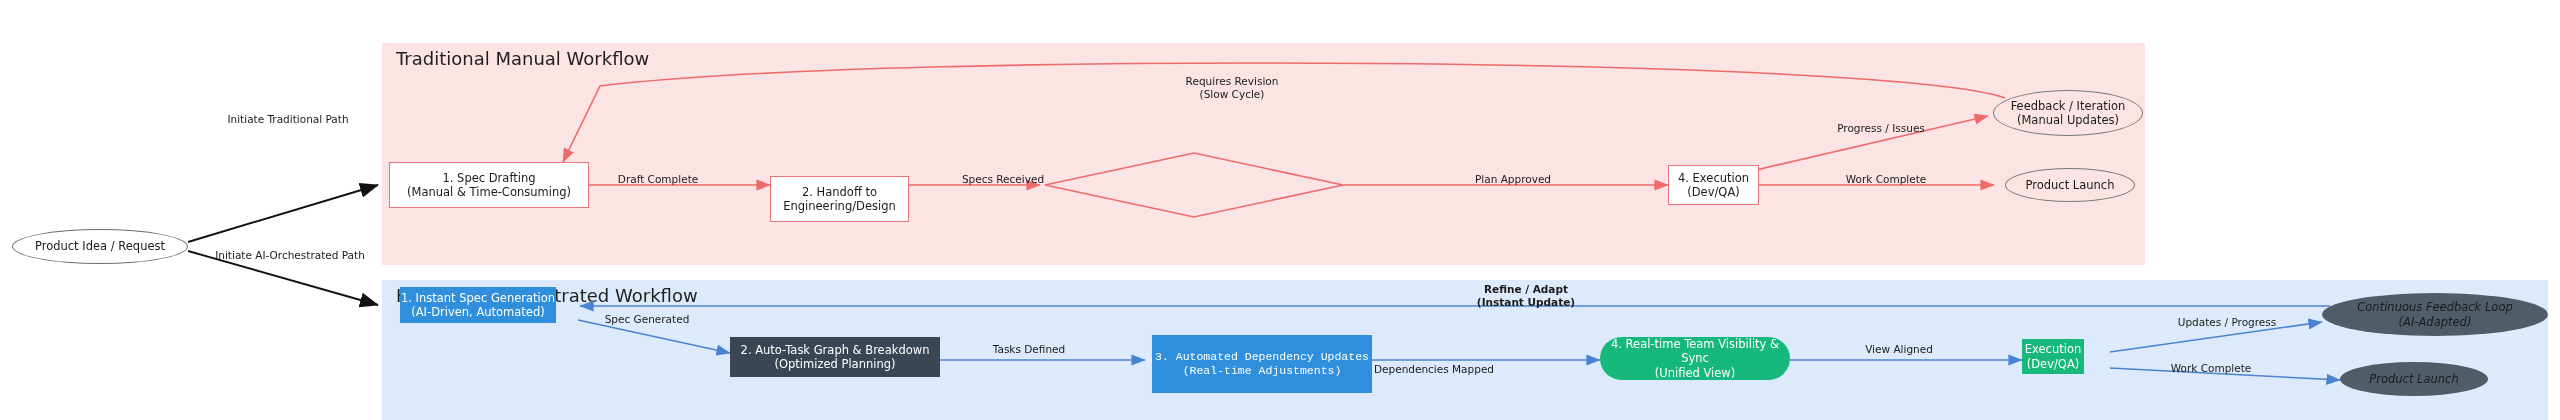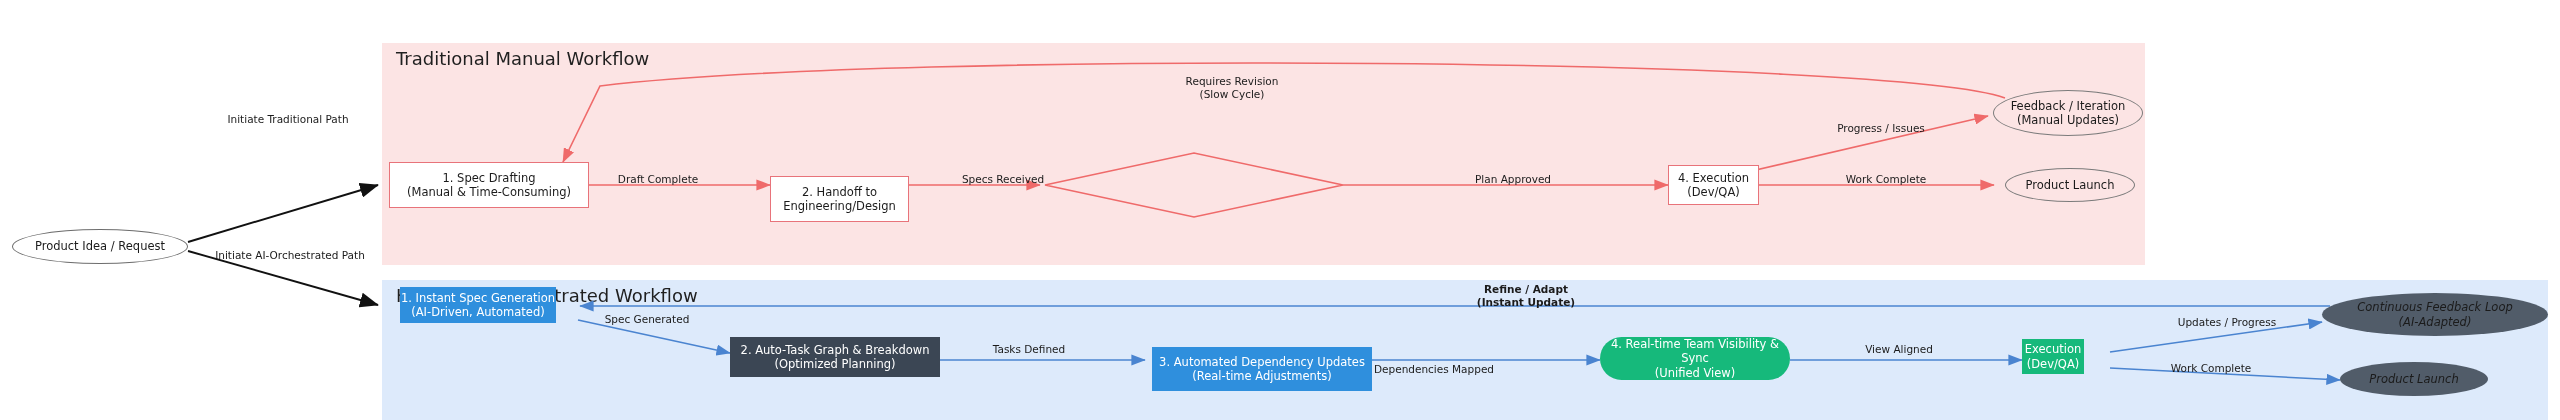--- a/index.html
+++ b/index.html
@@ -120,21 +120,21 @@
   <div class="node n-rect-trad" style="left:1668px;top:165px;width:91px;height:40px;">4. Execution
 (Dev/QA)</div>
   <div class="node n-ell-trad" style="left:1993px;top:90px;width:150px;height:46px;">Feedback / Iteration
 (Manual Updates)</div>
   <div class="node n-ell-trad" style="left:2005px;top:168px;width:130px;height:34px;">Product Launch</div>
 
   <div class="node n-blue" style="left:400px;top:287px;width:156px;height:36px;">1. Instant Spec Generation
 (AI-Driven, Automated)</div>
   <div class="node n-dark" style="left:730px;top:337px;width:210px;height:40px;">2. Auto-Task Graph &amp; Breakdown
 (Optimized Planning)</div>
-  <div class="node n-blue" style="left:1152px;top:347px;width:220px;height:44px;">3. Automated Dependency Updates
+  <div class="node n-blue" style="left:1152px;top:335px;width:220px;height:58px;font-family:Liberation Mono, monospace;">3. Automated Dependency Updates
 (Real-time Adjustments)</div>
   <div class="node n-green n-stadium" style="left:1600px;top:337px;width:190px;height:43px;">4. Real-time Team Visibility &amp; Sync
 (Unified View)</div>
   <div class="node n-green" style="left:2022px;top:339px;width:62px;height:35px;">Execution
 (Dev/QA)</div>
   <div class="node n-ell-ai" style="left:2322px;top:293px;width:226px;height:43px;">Continuous Feedback Loop
 (AI-Adapted)</div>
   <div class="node n-ell-ai" style="left:2340px;top:362px;width:148px;height:34px;">Product Launch</div>
 
   <div class="edge-label" style="left:288px;top:113px;">Initiate Traditional Path</div>

